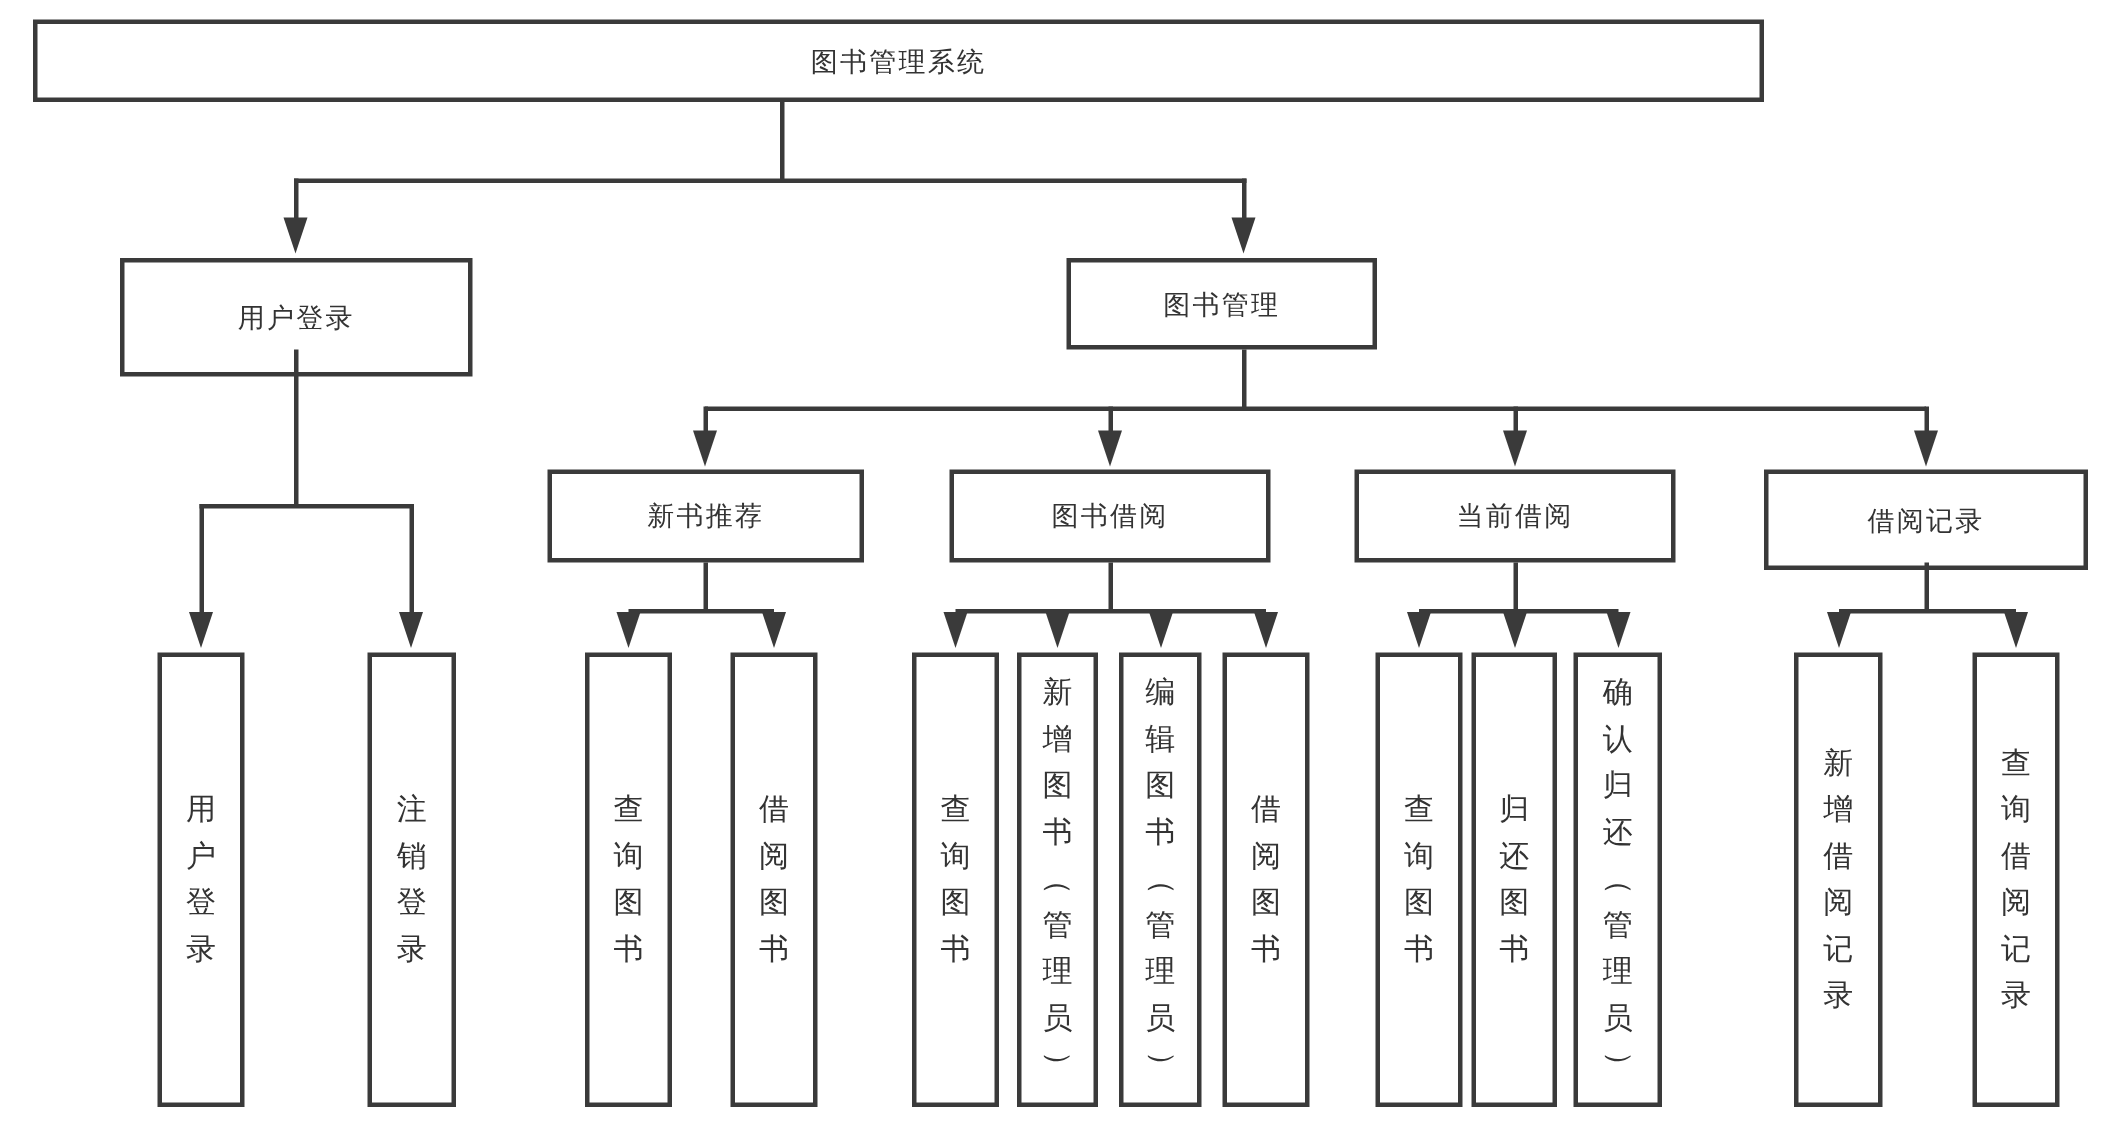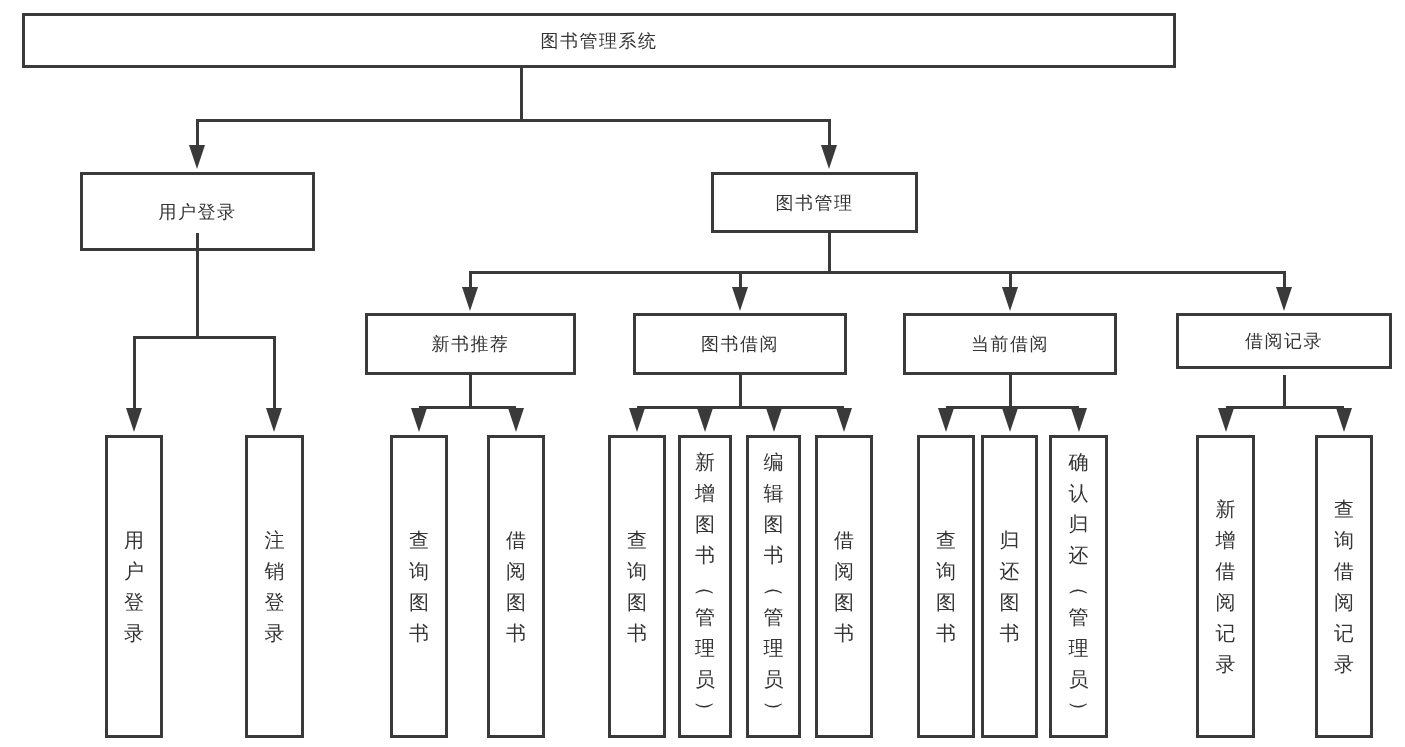--- a/index.html
+++ b/index.html
@@ -83,21 +83,21 @@
 
   <div class="box hbox" style="left:365px;top:313px;width:211px;height:62px">
     <span>新书推荐</span>
   </div>
   <div class="box hbox" style="left:633px;top:313px;width:214px;height:62px">
     <span>图书借阅</span>
   </div>
   <div class="box hbox" style="left:903px;top:313px;width:214px;height:62px">
     <span>当前借阅</span>
   </div>
-  <div class="box hbox" style="left:1176px;top:313px;width:216px;height:56px">
+  <div class="box hbox" style="left:1176px;top:313px;width:216px;height:67px">
     <span>借阅记录</span>
   </div>
 
   <div class="vline" style="left:469px;top:375px;height:33px"></div>
   <div class="hline" style="left:419px;top:406px;width:97px"></div>
   <div class="arrowhead" style="left:411px;top:408px"></div>
   <div class="arrowhead" style="left:508px;top:408px"></div>
 
   <div class="vline" style="left:739px;top:375px;height:33px"></div>
   <div class="hline" style="left:637px;top:406px;width:207px"></div>

